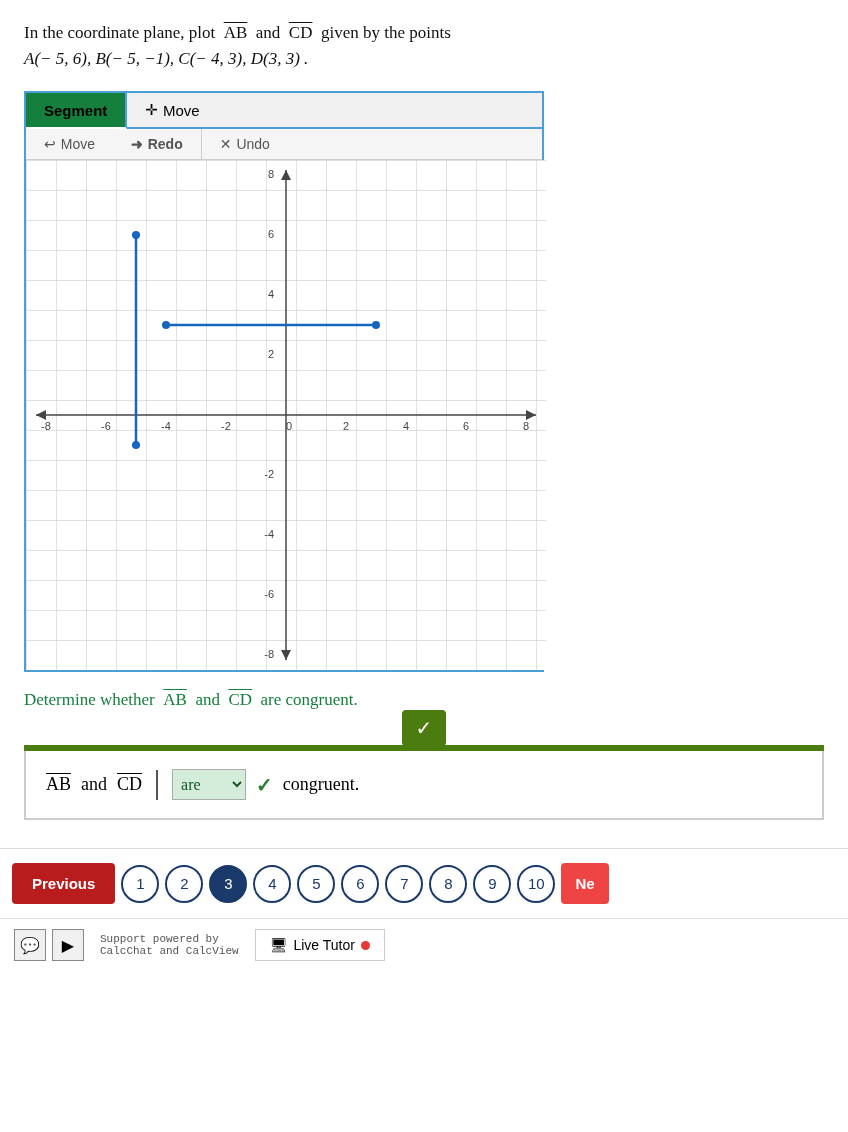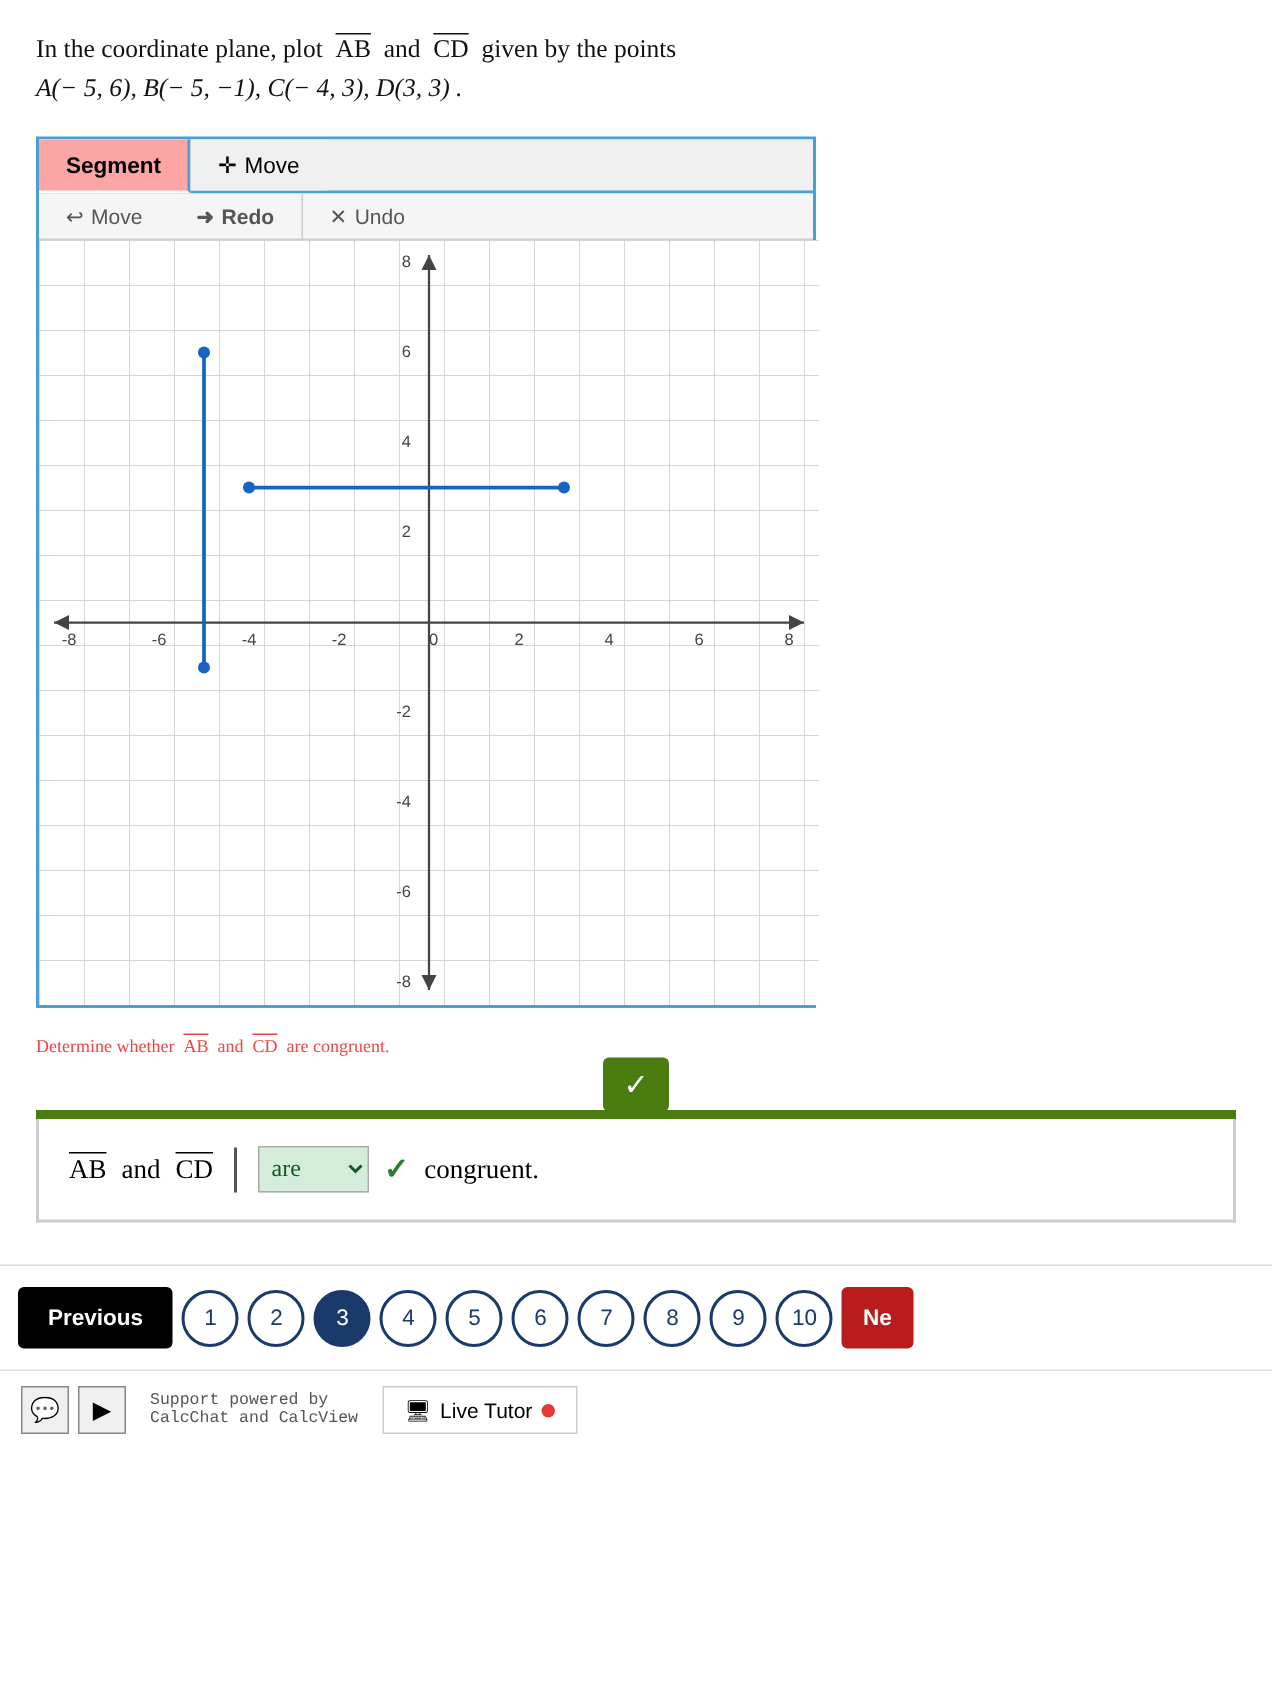--- a/index.html
+++ b/index.html
@@ -39,21 +39,21 @@
       padding: 8px 18px;
       border: none;
       font-size: 15px;
       cursor: pointer;
       background: transparent;
       display: flex;
       align-items: center;
       gap: 5px;
     }
     .toolbar-btn.active {
-      background: #fca5a5;
+      background: #15803d;
       border-right: 2px solid #4a9fd4;
       border-bottom: 2px solid #fff;
       margin-bottom: -2px;
       font-weight: bold;
     }
     .toolbar-btn.move-btn {
       background: #f0f0f0;
     }
     .graph-toolbar-row2 {
       display: flex;
@@ -85,23 +85,23 @@
       height: 510px;
       overflow: hidden;
     }
     .graph-svg {
       width: 520px;
       height: 510px;
     }
 
     
     .determine-text {
-      font-size: 12px;
+      font-size: 17px;
       margin-bottom: 0px;
-      color: #ef4444;
+      color: #15803d;
     }
 
     .check-bar {
       background: #4a7c0f;
       height: 6px;
       width: 100%;
       margin-bottom: 0;
     }
 
     .answer-box {
@@ -134,21 +134,21 @@
     
     .pagination {
       display: flex;
       align-items: center;
       gap: 6px;
       padding: 14px 12px;
       border-top: 1px solid #ddd;
       flex-wrap: wrap;
     }
     .prev-btn {
-      background: #000000;
+      background: #b91c1c;
       color: #fff;
       border: none;
       padding: 12px 20px;
       font-size: 15px;
       border-radius: 4px;
       cursor: pointer;
       font-weight: bold;
     }
     .page-btn {
       width: 38px;
@@ -161,21 +161,21 @@
       cursor: pointer;
       display: flex;
       align-items: center;
       justify-content: center;
     }
     .page-btn.active {
       background: #1a3a6b;
       color: #fff;
     }
     .next-btn {
-      background: #b91c1c;
+      background: #ef4444;
       color: #fff;
       border: none;
       padding: 12px 14px;
       font-size: 15px;
       border-radius: 4px;
       cursor: pointer;
       font-weight: bold;
     }
 
     

